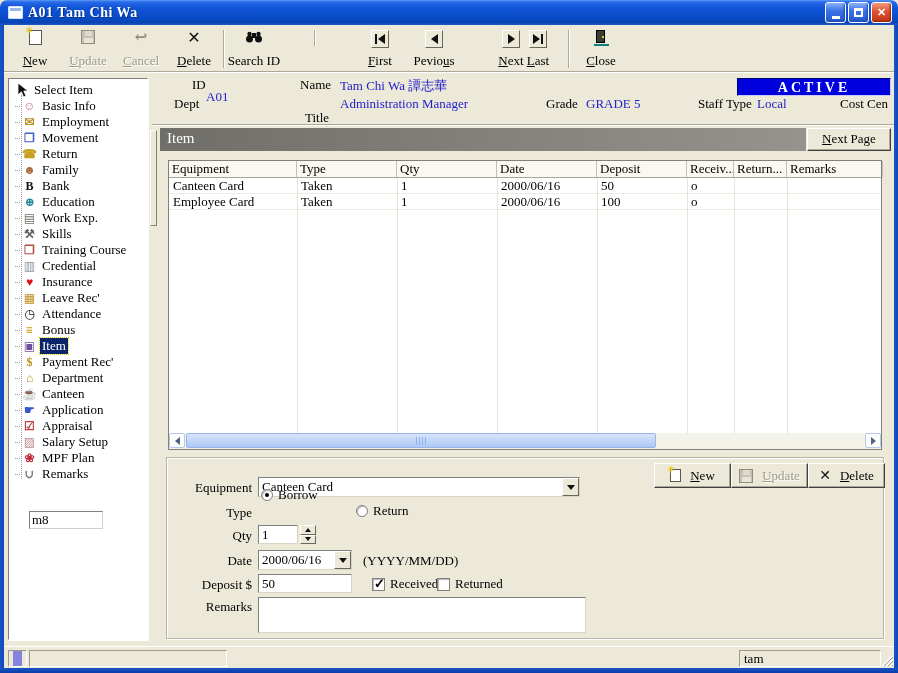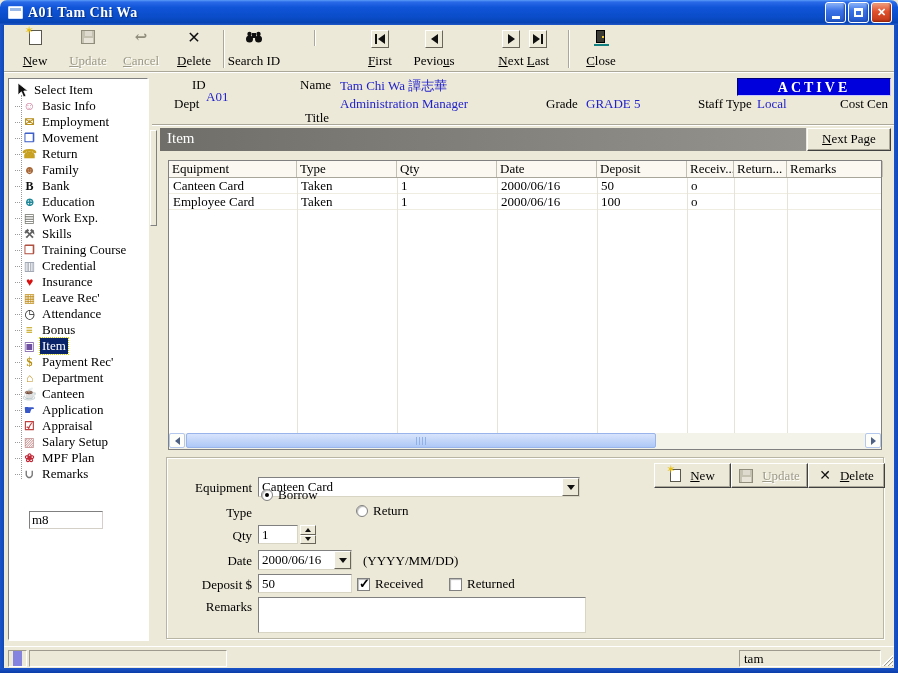--- a/index.html
+++ b/index.html
@@ -481,25 +481,25 @@
   <div class="combo" style="left:91px;top:92px;width:94px;height:20px;">
     <span class="txt">2000/06/16</span>
     <span class="drop">
         <i class="tri-d"></i>
       </span>
   </div>
   <span style="position:absolute;left:196px;top:95px;font-size:13px;">(YYYY/MM/DD)</span>
 
   <span class="flbl" style="left:0px;top:119px;">Deposit $</span>
   <input class="sunken" style="position: absolute; left: 91px; top: 116px; width: 94px; height: 19px;" value="50">
-  <div class="inline" style="left:190px;top:118px;">
+  <div class="inline" style="left:205px;top:118px;">
     <span class="check on"></span>
     <span>Received</span>
   </div>
-  <div class="inline" style="left:282px;top:118px;">
+  <div class="inline" style="left:270px;top:118px;">
     <span class="check"></span>
     <span>Returned</span>
   </div>
 
   <span class="flbl" style="left:0px;top:141px;">Remarks</span>
   <textarea class="sunken" style="position: absolute; left: 91px; top: 139px; width: 328px; height: 36px; resize: none;"></textarea>
 </div>
 
 <div class="statusbar">
   <span class="scell" style="left:4px;width:19px;"><span id="statusSquare" style="display: block; width: 100%; height: 100%; background: rgb(132, 132, 224);"></span></span>

